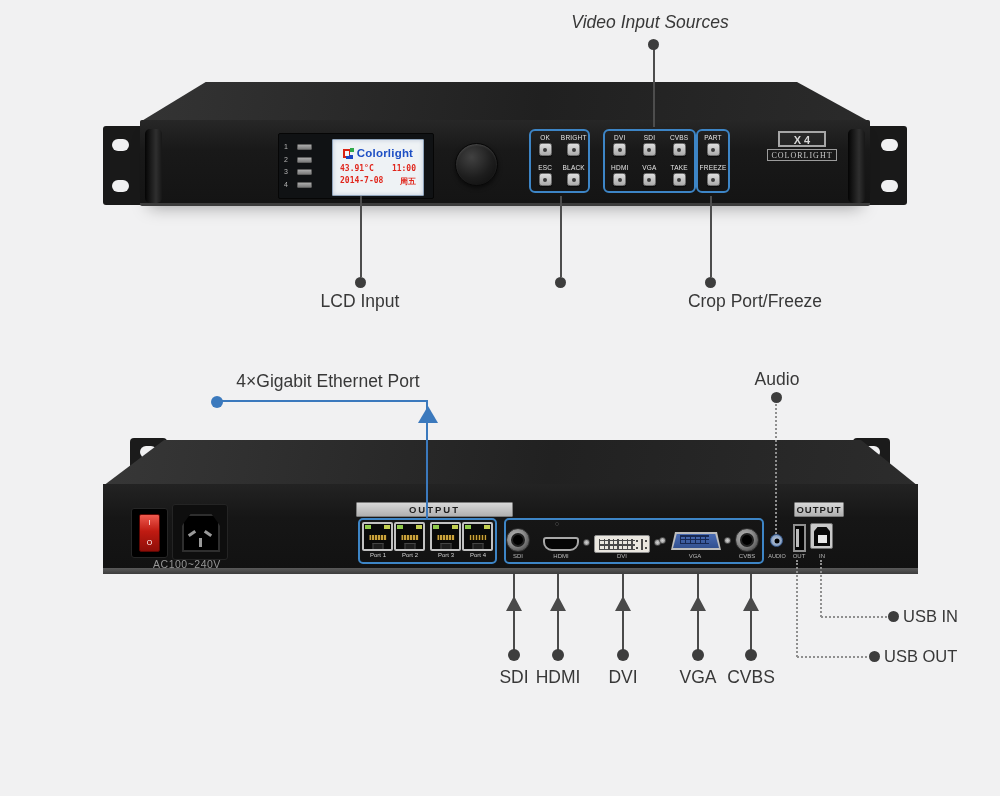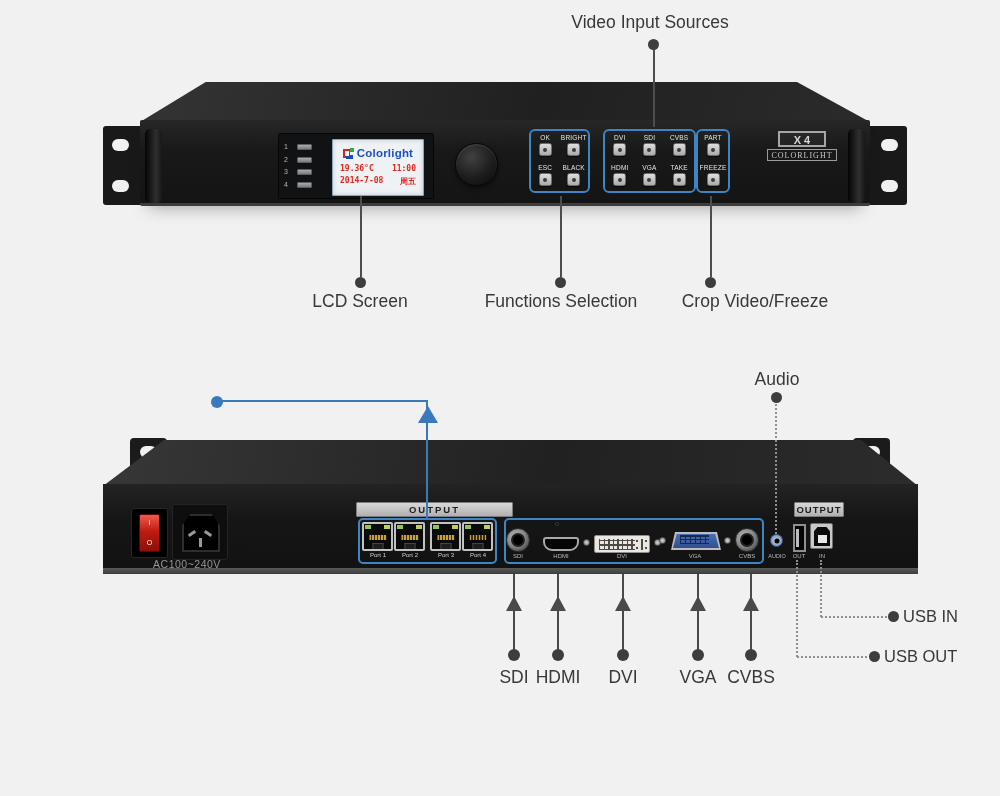--- a/index.html
+++ b/index.html
@@ -145,21 +145,21 @@
     clip-path:polygon(0 22%,22% 0,78% 0,100% 22%,100% 100%,0 100%);}
   .usb-b .tongue{position:absolute;left:7px;top:11px;width:9px;height:8px;background:#e9e9e9;}
 
   .input-arrow-label{position:absolute;top:667px;width:60px;text-align:center;font-size:17.5px;color:#383838;z-index:6;white-space:nowrap;}
 </style>
 </head>
 <body>
 
 <div id="scene">
 
-  <div class="ann-label" style="left:540px;top:12px;width:220px;">Video Input Sources</div>
+  <div class="ann-label" style="left:540px;top:12px;width:220px;font-style:italic;">Video Input Sources</div>
   <div class="dot" style="left:648px;top:39px;"></div>
   <div class="vline" style="left:653px;top:49px;height:78px;"></div>
 
   <div class="abs front-top"></div>
 
   <div class="ear" style="left:103px;top:126px;width:40px;height:79px;border-radius:3px 0 0 3px;">
     <span class="ear-hole" style="left:9px;top:13px;"></span>
     <span class="ear-hole" style="left:9px;top:54px;"></span>
   </div>
   <div class="ear" style="left:867px;top:126px;width:40px;height:79px;border-radius:0 3px 3px 0;">
@@ -186,21 +186,21 @@
     <div class="lcd-brand">
       <span class="cl-icon">
           <i class="r"></i>
           <i class="g"></i>
           <i class="b"></i>
           <i class="w"></i>
         </span>
       <span class="lcd-brand-text">Colorlight</span>
     </div>
     <div class="lcd-row">
-      <span>19.36°C</span>
+      <span>43.91°C</span>
       <span>11:00</span>
     </div>
     <div class="lcd-row" style="margin-top:3px;">
       <span>2014-7-08</span>
       <span>周五</span>
     </div>
   </div>
 
   <div class="abs knob"></div>
 
@@ -297,30 +297,30 @@
     </div>
   </div>
 
   <div class="abs logo-wrap">
     <span class="logo-model">X4</span>
     <span class="logo-brand">COLORLIGHT</span>
   </div>
 
   <div class="vline" style="left:360px;top:196px;height:81px;"></div>
   <div class="dot" style="left:355px;top:277px;"></div>
-  <div class="ann-label" style="left:270px;top:291px;width:180px;">LCD Screen</div>
+  <div class="ann-label" style="left:270px;top:291px;width:180px;">LCD Input</div>
 
   <div class="vline" style="left:560px;top:196px;height:81px;"></div>
   <div class="dot" style="left:555px;top:277px;"></div>
-  <div class="ann-label" style="left:461px;top:291px;width:200px;">Functions Selection</div>
 
   <div class="vline" style="left:710px;top:196px;height:81px;"></div>
   <div class="dot" style="left:705px;top:277px;"></div>
-  <div class="ann-label" style="left:650px;top:291px;width:210px;">Crop Video/Freeze</div>
-
+  <div class="ann-label" style="left:650px;top:291px;width:210px;">Crop Port/Freeze</div>
+
+  <div class="ann-label" style="left:228px;top:371px;width:200px;">4×Gigabit Ethernet Port</div>
   <div class="dot dot-blue" style="left:211px;top:396px;"></div>
   <div class="hline-blue" style="left:217px;top:400px;width:211px;"></div>
   <div class="vline-blue" style="left:426px;top:400px;height:120px;"></div>
   <div class="arrow-up-blue" style="left:418px;top:406px;"></div>
 
   <div class="ann-label" style="left:741px;top:369px;width:72px;">Audio</div>
   <div class="dot" style="left:771px;top:392px;"></div>
   <div class="vdotted" style="left:775px;top:404px;height:130px;"></div>
 
   <div class="back-ear" style="left:130px;">

